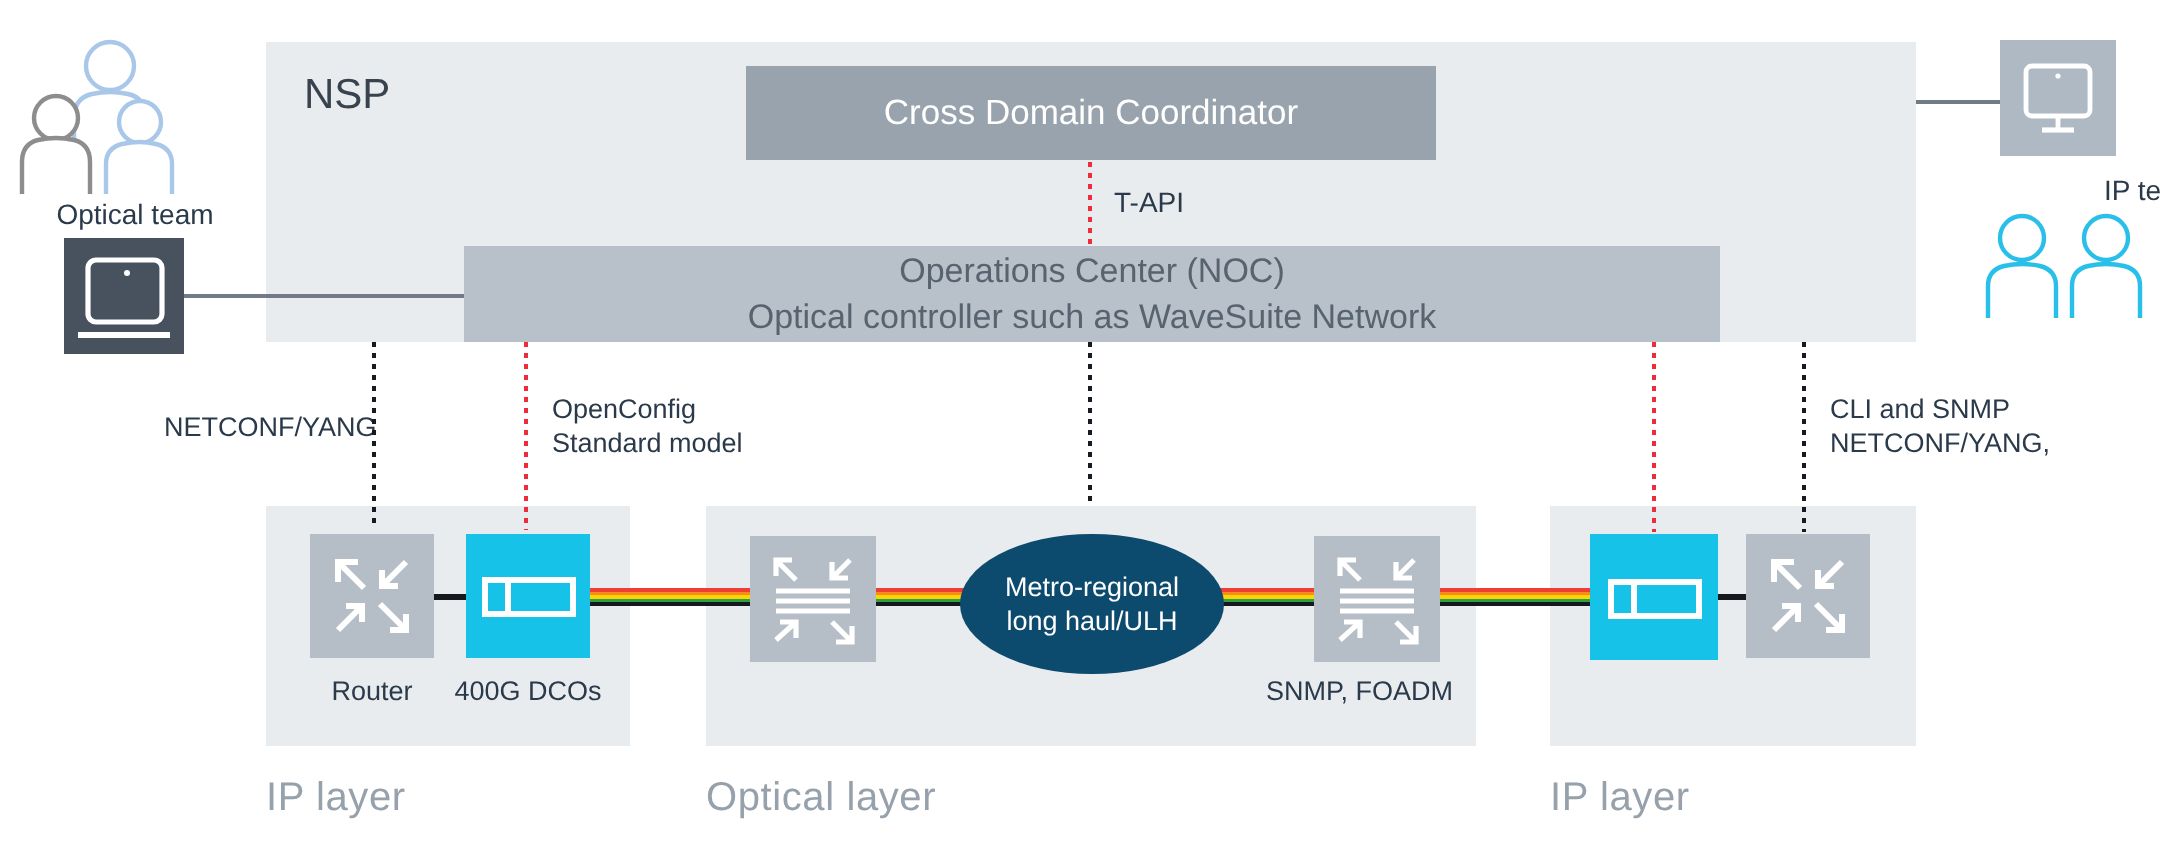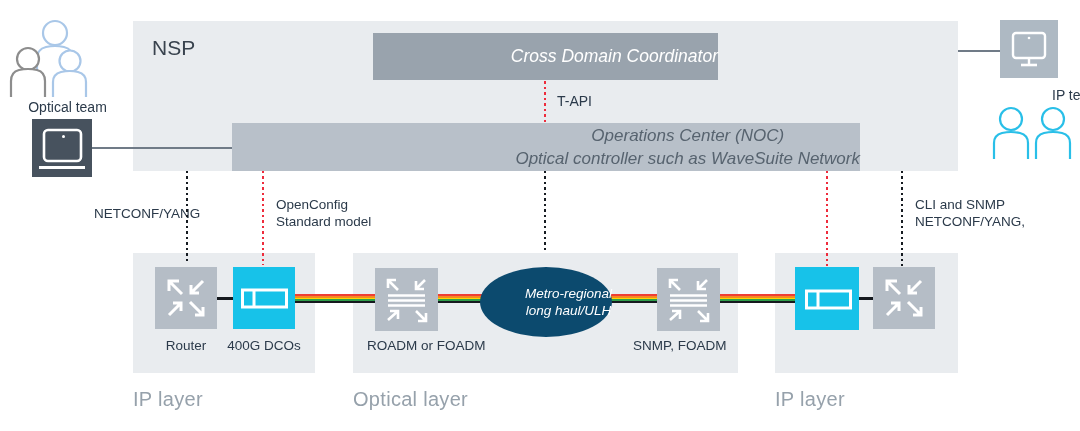--- a/index.html
+++ b/index.html
@@ -9,21 +9,21 @@
   }
   .abs{position:absolute;}
   .panel{background:#e9ecef;}
   .smalltext{font-size:13.5px;line-height:17px;color:#2b3a4a;}
   .layer-label{font-size:20px;color:#96a1ab;letter-spacing:.3px;}
   .dotted-v{width:2px;background-repeat:repeat-y;z-index:3;}
   .dotted-black{background-image:repeating-linear-gradient(to bottom,#161b21 0 2.5px,transparent 2.5px 5.5px);}
   .dotted-red{background-image:repeating-linear-gradient(to bottom,#ee2c3c 0 2.5px,transparent 2.5px 5.5px);}
   .hline{height:1.5px;background:#707b87;z-index:1;}
   .icon-box{z-index:4;}
-  .centered{display:flex;align-items:center;justify-content:flex-end;text-align:center;font-style:italic;}
+  .centered{display:flex;align-items:center;justify-content:center;text-align:center;}
   #cdc-box{background:#99a3ad;color:#fff;font-size:17.5px;z-index:2;}
   #controller-box{background:#b8c0c9;color:#57636f;font-size:17px;line-height:23px;z-index:2;text-align:center;}
   #nsp-label{font-size:21px;color:#39434e;}
   #fiber-ribbon{
     height:9px;z-index:1;
     background:linear-gradient(to bottom,
       #ef3e33 0 20%,#f68b1f 20% 40%,#ffd500 40% 60%,#2f9e49 60% 80%,#15191e 80% 100%);
   }
   .connector{height:2.5px;background:#15191e;z-index:1;}
   #metro-ellipse{background:#0c4a6e;border-radius:50%;z-index:4;color:#fff;font-size:13.5px;line-height:17px;}
@@ -95,21 +95,21 @@
       <path d="M 50,53 L 50,37 Q 50,29 58,27 Q 67,25 76,27 Q 84,29 84,37 L 84,53"></path>
     </g>
   </svg>
 
   <div class="abs dotted-v dotted-black" style="left:186px;top:171px;height:93px;"></div>
   <div class="abs dotted-v dotted-red" style="left:262px;top:171px;height:94px;"></div>
   <div class="abs dotted-v dotted-black" style="left:544px;top:171px;height:81px;"></div>
   <div class="abs dotted-v dotted-red" style="left:826px;top:171px;height:95px;"></div>
   <div class="abs dotted-v dotted-black" style="left:901px;top:171px;height:95px;"></div>
 
-  <div class="abs smalltext" style="left:94px;top:205px;">NETCONF/YANG</div>
+  <div class="abs smalltext" style="left:82px;top:205px;">NETCONF/YANG</div>
   <div class="abs smalltext" style="left:276px;top:196px;">
     <div>OpenConfig</div>
     <div>Standard model</div>
   </div>
   <div class="abs smalltext" style="left:915px;top:196px;">
     <div>CLI and SNMP</div>
     <div>NETCONF/YANG,</div>
   </div>
 
   <div class="abs panel" style="left:133px;top:253px;width:182px;height:120px;"></div>
@@ -158,21 +158,20 @@
     <svg width="63" height="63" viewBox="0 0 63 63" fill="none" stroke="#fff" stroke-width="2.6">
       <path d="M23,22 L13,12 M13,20 L13,12 L21,12"></path>
       <path d="M50,12 L41,21 M41,13 L41,21 L49,21"></path>
       <line x1="13" y1="27.5" x2="50" y2="27.5"></line>
       <line x1="13" y1="32.5" x2="50" y2="32.5"></line>
       <line x1="13" y1="37.5" x2="50" y2="37.5"></line>
       <path d="M13,52 L23,43 M15,43 L23,43 L23,51"></path>
       <path d="M41,43 L51,53 M43,53 L51,53 L51,45"></path>
     </svg>
   </div>
-  <div class="abs smalltext" style="left:367px;top:337px;">ROADM or FOADM</div>
   <div class="abs smalltext" style="left:633px;top:337px;">SNMP, FOADM</div>
 
   <div class="abs centered icon-box" style="left:795px;top:267px;width:64px;height:63px;background:#17c2e9;">
     <svg width="62" height="62" viewBox="0 0 62 62" fill="none" stroke="#fff" stroke-width="3">
       <rect x="9.5" y="23" width="44" height="17"></rect>
       <line x1="21" y1="23" x2="21" y2="40"></line>
     </svg>
   </div>
   <div class="abs centered icon-box" style="left:873px;top:267px;width:62px;height:62px;background:#b5bdc6;">
     <svg width="62" height="62" viewBox="0 0 62 62" fill="none" stroke="#fff" stroke-width="3">

